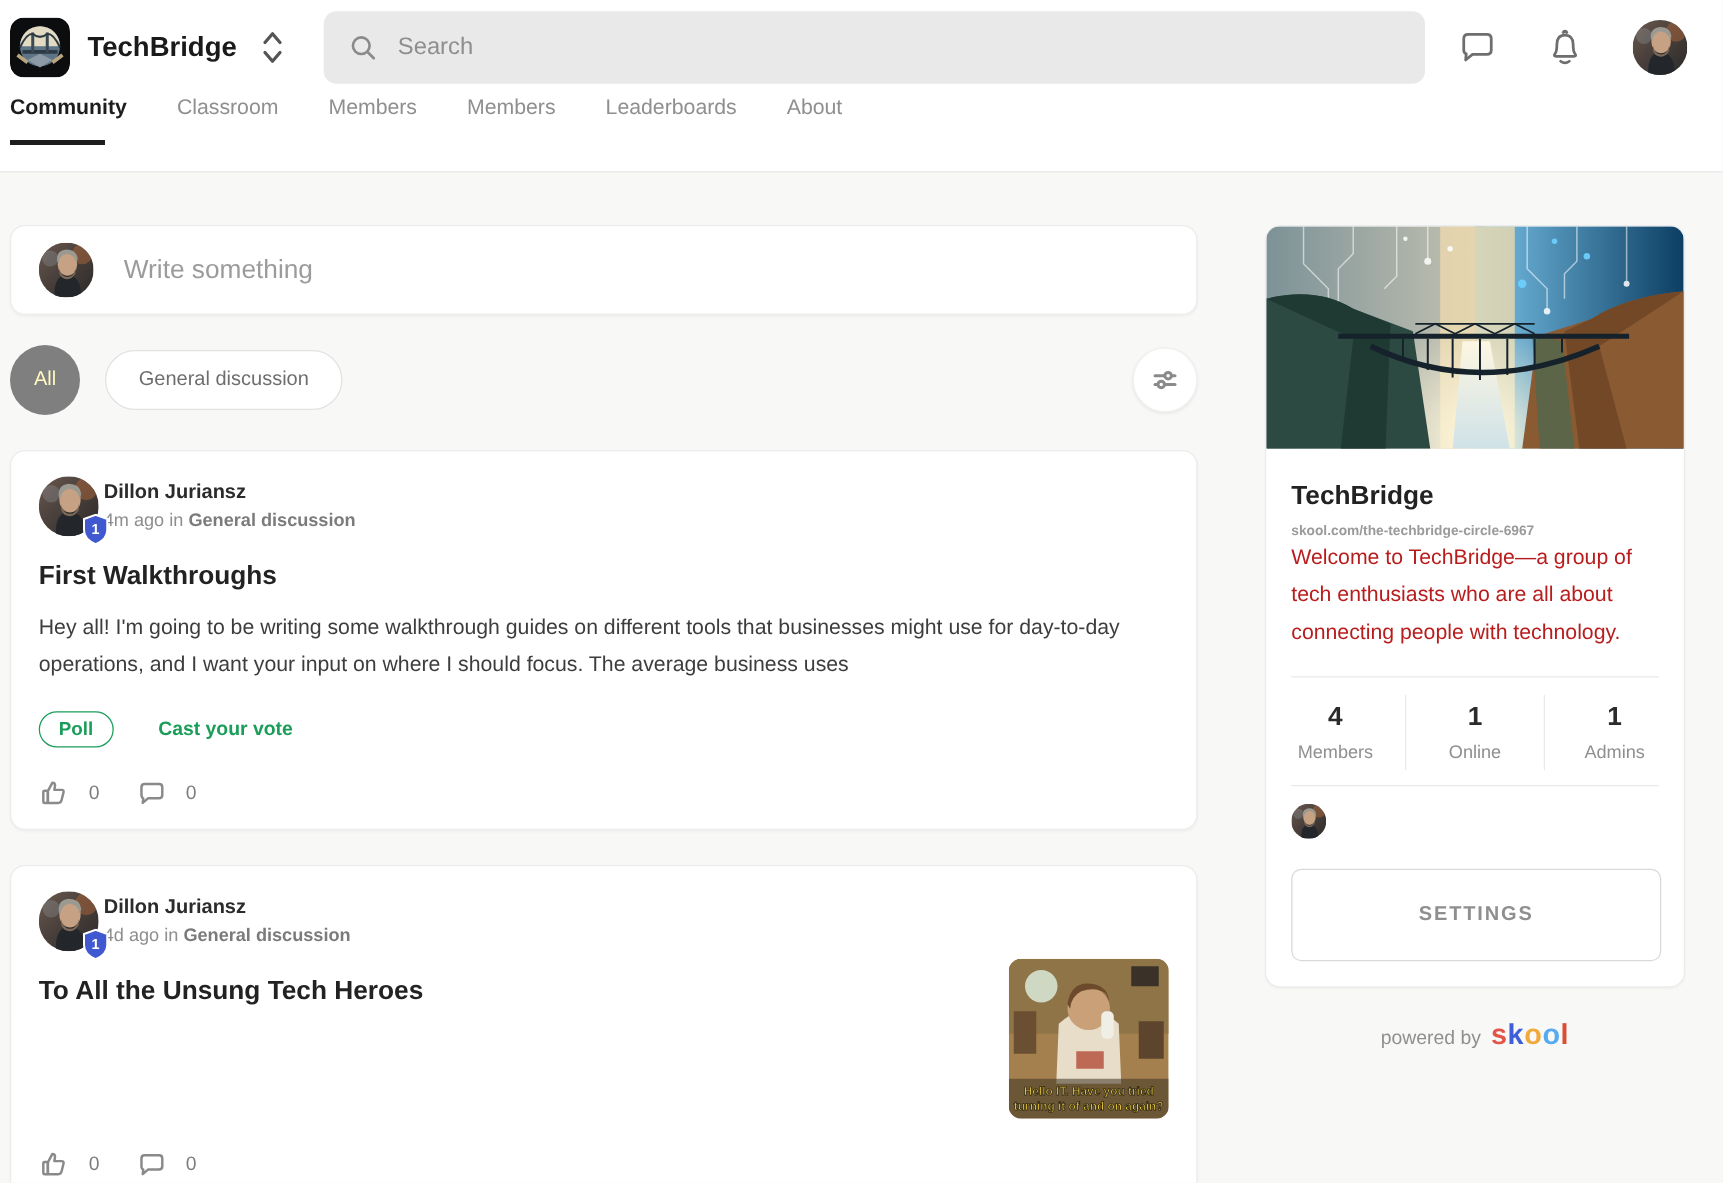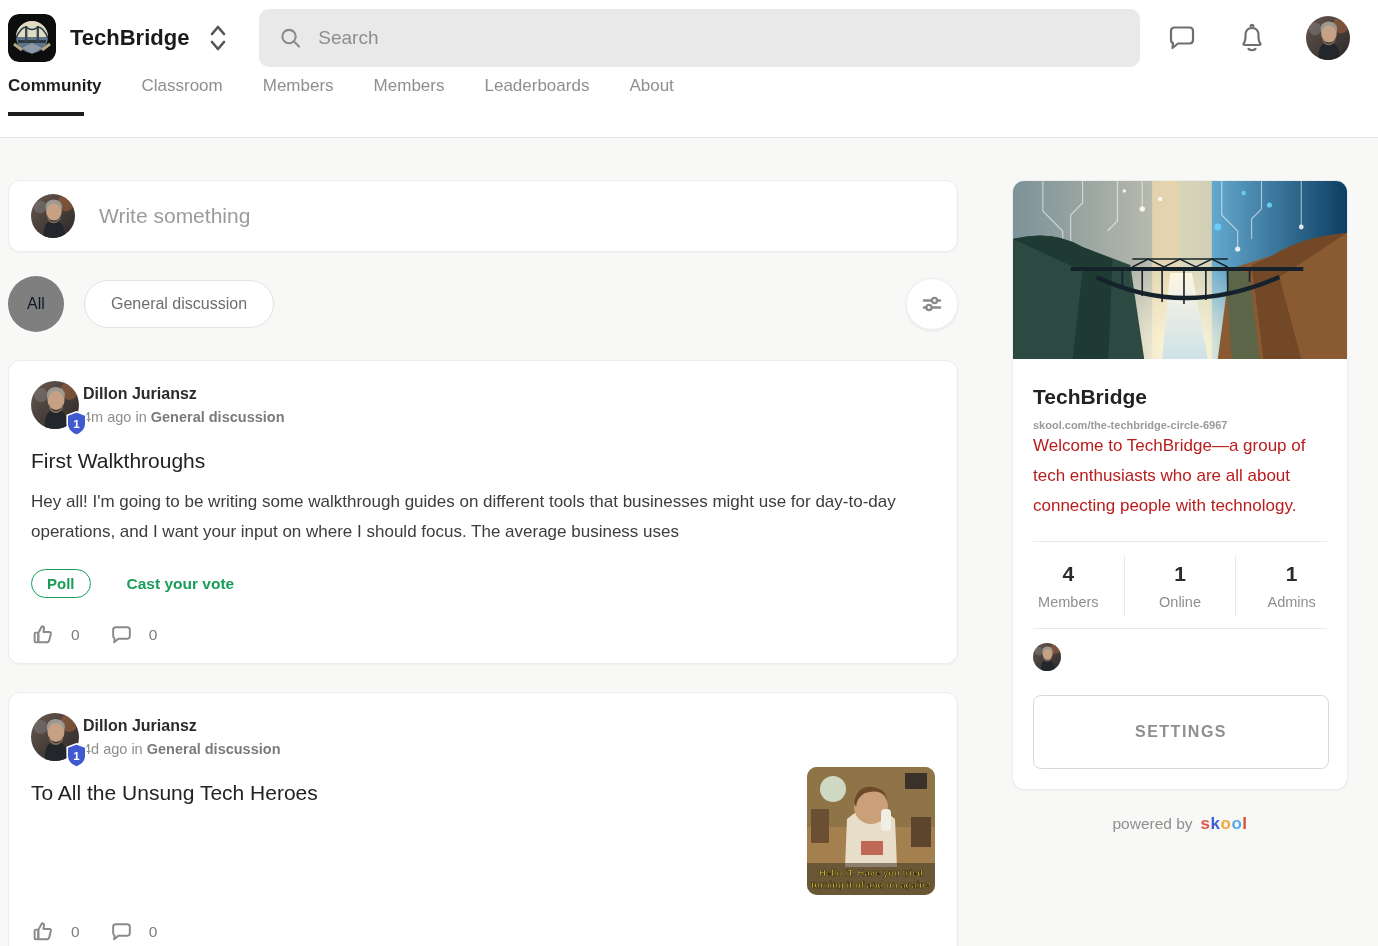--- a/index.html
+++ b/index.html
@@ -34,42 +34,42 @@
   .card { background:#fff; border:1px solid #ececec; border-radius:12px;
     box-shadow:0 1px 2px rgba(0,0,0,.04); }
 
   
   .composer { display:flex; align-items:center; height:72px; padding:0 22px; cursor:text; }
   .composer .avatar { width:44px; height:44px; }
   .composer-placeholder { margin-left:24px; font-size:21px; color:#9b9b9b; }
 
   
   .chips { display:flex; align-items:center; margin-top:24px; gap:20px; }
-  .chip-all { width:56px; height:56px; border-radius:50%; background:#7f7f7f; color:#0f172a;
+  .chip-all { width:56px; height:56px; border-radius:50%; background:#7f7f7f; color:#fef9c3;
     font-size:16px; display:flex; align-items:center; justify-content:center; cursor:pointer; }
   .chip { height:48px; padding:0 26px; border:1px solid #e2e2e2; border-radius:24px;
     background:#fff; color:#6e6e6e; font-size:16px; display:flex; align-items:center; cursor:pointer; }
   .chips .spacer { flex:1; }
   .chip-filter { width:52px; height:52px; border-radius:50%; background:#fff;
     border:1px solid #f0f0f0; box-shadow:0 1px 3px rgba(0,0,0,.08);
     display:flex; align-items:center; justify-content:center; cursor:pointer; }
 
   
   .post { margin-top:28px; padding:20px 22px 16px; cursor:pointer; }
   .post-head { display:flex; align-items:center; }
   .avatar { border-radius:50%; overflow:hidden; position:relative; flex:0 0 auto; }
   .post-avatar-wrap { position:relative; width:48px; height:48px; flex:0 0 auto; }
   .post-avatar-wrap .avatar { width:48px; height:48px; }
   .level-badge { position:absolute; right:-8px; bottom:-7px; width:21px; height:25px; }
   .level-badge svg { display:block; }
   .head-text { margin-left:4px; }
   .author { font-size:16px; font-weight:bold; color:#2b2b2b; }
   .meta { margin-top:6px; font-size:14.5px; color:#8e8e8e; }
   .meta b { color:#7b7b7b; }
-  .post-title { margin-top:20px; font-size:21px; font-weight:normal; color:#222; }
+  .post-title { margin-top:20px; font-size:21px; font-weight:bold; color:#222; }
   .post-body { margin-top:14px; font-size:17px; line-height:30px; color:#3d3d3d; }
   .post-content { display:flex; gap:22px; }
   .post-content .text-col { flex:1; }
   .thumb { width:128px; height:128px; border-radius:10px; overflow:hidden; flex:0 0 auto;
     margin-top:6px; }
   .poll-row { display:flex; align-items:center; margin-top:22px; gap:36px; }
   .poll-pill { border:1.5px solid #1a9d59; color:#1a9d59; font-weight:bold; font-size:15px;
     border-radius:16px; padding:5px 15px; }
   .poll-action { color:#1a9d59; font-weight:bold; font-size:15.5px; cursor:pointer; }
   .engage { display:flex; align-items:center; margin-top:24px; gap:15px; color:#7d7d7d; }
@@ -88,21 +88,21 @@
   .stat { flex:1; text-align:center; padding:6px 0; }
   .stat + .stat { border-left:1px solid #e9e9e9; }
   .stat-value { font-size:21px; font-weight:bold; color:#2b2b2b; }
   .stat-label { font-size:14.5px; color:#8f8f8f; margin-top:8px; }
   .admin-row { padding:14px 20px 0; }
   .admin-row .avatar { width:28px; height:28px; cursor:pointer; }
   .settings-btn { margin:24px 20px 0; width:296px; height:74px; background:#fff;
     border:1px solid #d9d9d9; border-radius:8px; color:#8f8f8f; font-weight:bold;
     font-size:16px; letter-spacing:1.5px; cursor:pointer; font-family:"Liberation Sans",sans-serif; }
   .powered { text-align:center; margin-top:24px; font-size:15.5px; color:#8f8f8f; }
-  .skool-brand { font-size:17px; font-weight:bold; margin-left:8px; letter-spacing:.5px; }
+  .skool-brand { font-size:23px; font-weight:bold; margin-left:8px; letter-spacing:.5px; }
 </style>
 </head>
 <body>
 
 <svg width="0" height="0" style="position:absolute">
   <defs>
     <linearGradient id="avbg" x1="0" y1="0" x2="1" y2="1">
       <stop offset="0" stop-color="#6b5a4e"></stop>
         <stop offset=".45" stop-color="#4a403c"></stop>
       <stop offset="1" stop-color="#2c2a29"></stop>

